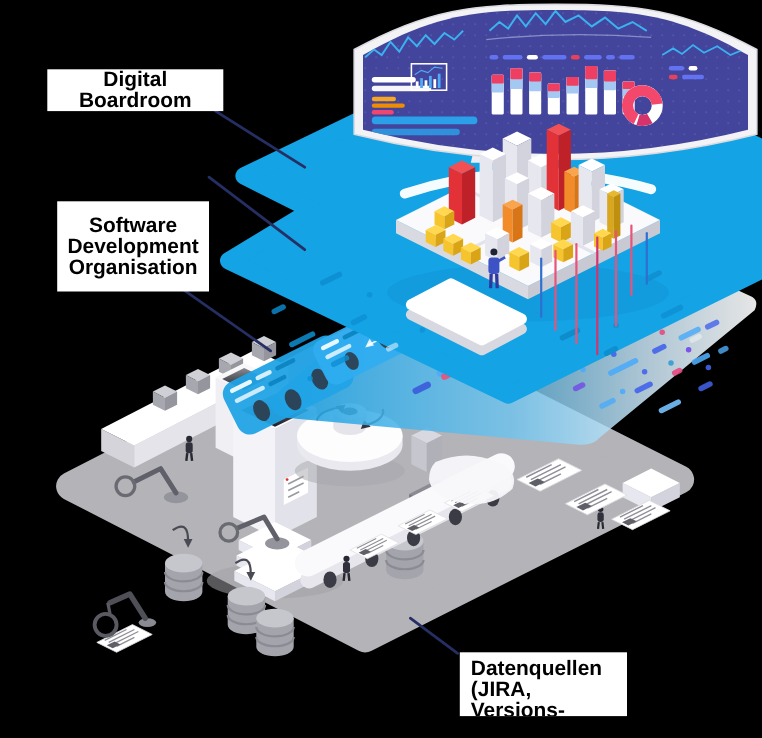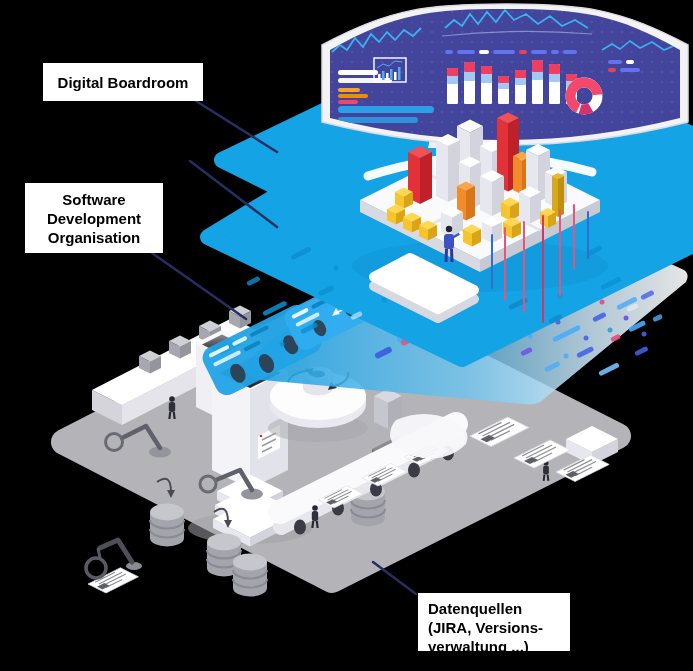--- a/index.html
+++ b/index.html
@@ -1,20 +1,20 @@
 <!DOCTYPE html>
 <html><head>
 <meta charset="utf-8">
 <style>
   html,body{margin:0;padding:0;background:#000;}
   #stage{position:relative;width:693px;height:671px;background:#000;overflow:hidden;
          font-family:"Liberation Sans",sans-serif;}
   #art{position:absolute;left:0;top:0;}
   .lbl{position:absolute;background:#ffffff;color:#000;
-       font-weight:bold;font-size:15px;line-height:19px;
+       font-weight:bold;font-size:19px;line-height:19px;
        display:flex;align-items:center;justify-content:center;text-align:center;
        white-space:pre-line;box-sizing:border-box;padding:3px 6px;}
   .lbl-left{justify-content:flex-start;align-items:flex-start;text-align:left;
             overflow:hidden;padding:6px 10px;}
 </style>
 </head>
 <body>
 
 <div id="stage">
 <svg id="art" width="693" height="671" viewBox="0 0 693 671">
@@ -463,19 +463,19 @@
 
 <g stroke="#252f63" stroke-width="2.5" stroke-linecap="round">
   <path d="M196,101 L277,152"></path>
   <path d="M190,161 L277,227"></path>
   <path d="M152,253 L246,319"></path>
   <path d="M373,562 L416,594"></path>
 </g>
 </svg>
 
 <div class="lbl" style="left:43px;top:63px;width:160px;height:38px;">Digital Boardroom</div>
-<div class="lbl" style="left:25px;top:183px;width:138px;height:70px;">Software
+<div class="lbl" style="left:52px;top:183px;width:138px;height:82px;">Software
 Development
 Organisation</div>
 <div class="lbl lbl-left" style="left:418px;top:593px;width:152px;height:58px;">Datenquellen
 (JIRA, Versions-
 verwaltung ...)</div>
 </div>
 
 </body></html>

